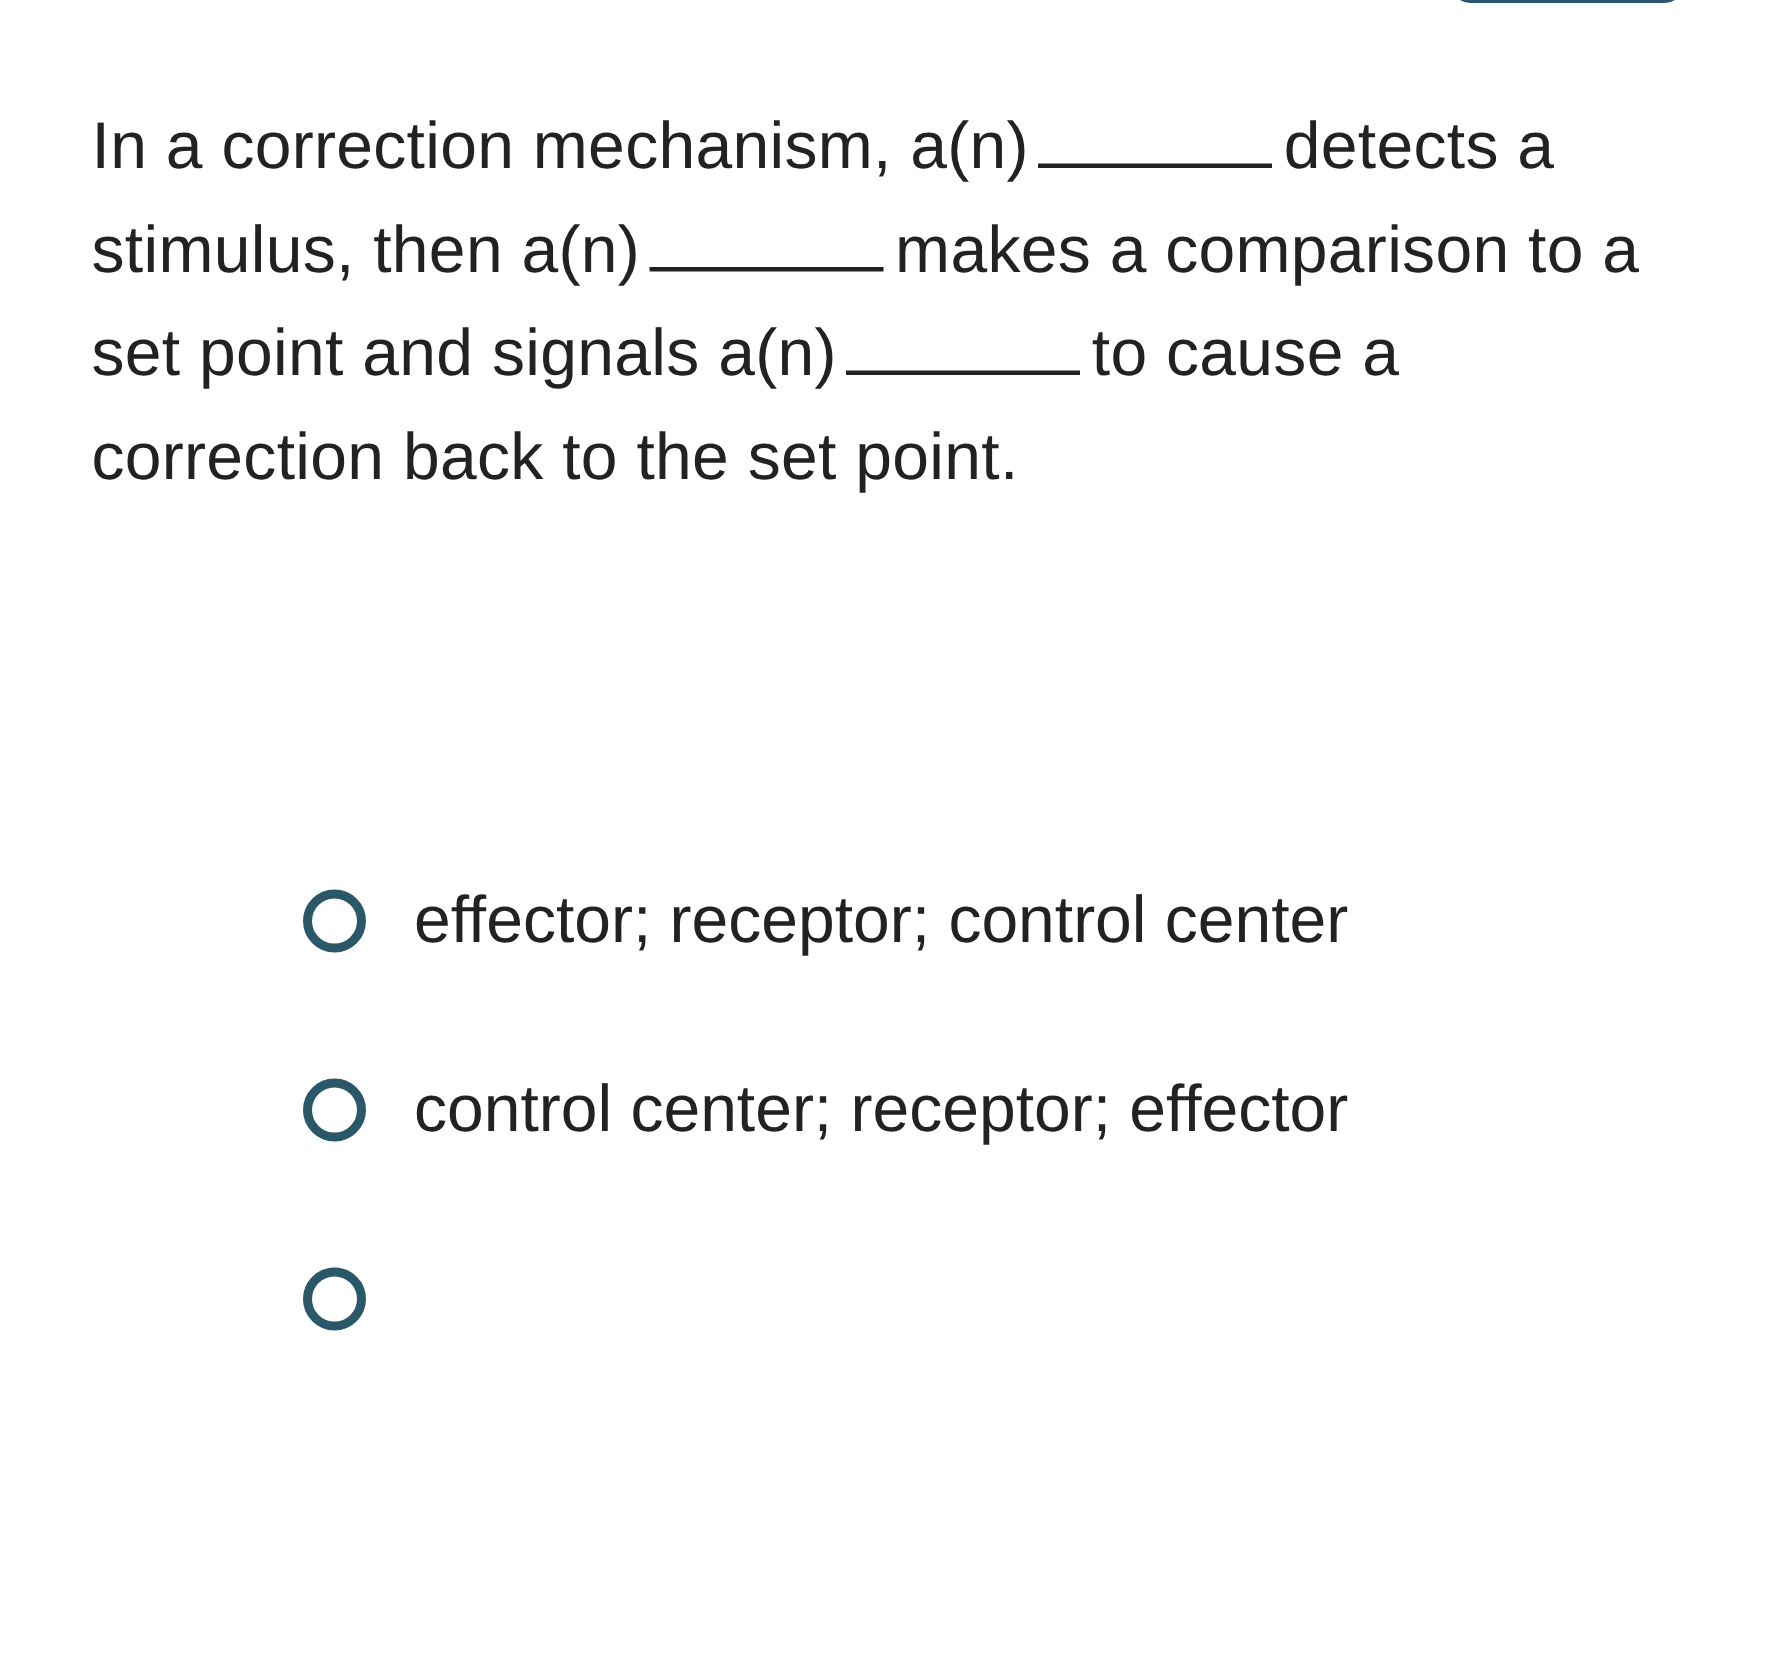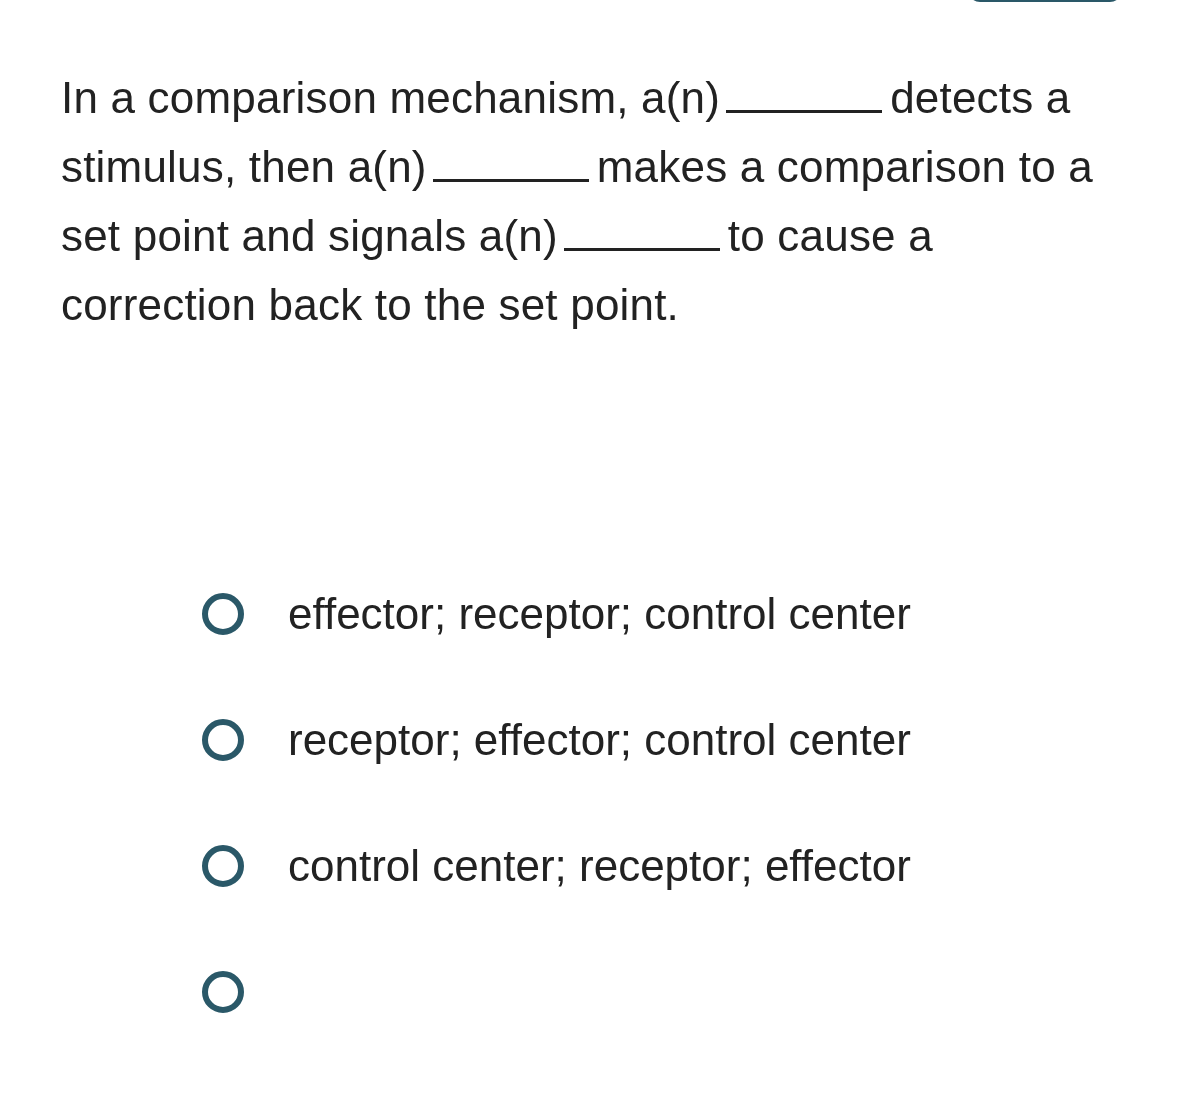--- a/index.html
+++ b/index.html
@@ -8,39 +8,35 @@
   .top-btn { position:absolute; left:968px; top:-40px; width:154px; height:42px;
              border:3px solid #2a5868; border-radius:12px; box-sizing:border-box; }
   .question { position:absolute; left:61px; top:63px; width:1060px;
               font-size:44px; line-height:69px; color:#222222; letter-spacing:0.2px; }
   .blank { display:inline-block; width:156px; border-bottom:3px solid #222; height:1px;
            vertical-align:baseline; margin:0 8px 0 6px; }
   .options { position:absolute; left:202px; top:582px; }
   .option { display:flex; align-items:center; height:63px; margin-bottom:63px; cursor:pointer; }
   .radio { width:30px; height:30px; border:6px solid #2a5868; border-radius:50%;
            box-sizing:content-box; margin-right:32px; flex-shrink:0; }
-  .opt-label { font-size:44px; color:#222222;margin-left:12px; }
+  .opt-label { font-size:44px; color:#222222; }
 </style>
 </head>
 <body>
 
 <div class="top-btn"></div>
 
 <div class="question">
-  <span>In a comparison mechanism, a(n)</span><span class="blank"></span><span>detects a stimulus, then a(n)</span><span class="blank"></span><span>makes a comparison to a set point and signals a(n)</span><span class="blank"></span><span>to cause a correction back to the set point.</span>
+  <span>In a correction mechanism, a(n)</span><span class="blank"></span><span>detects a stimulus, then a(n)</span><span class="blank"></span><span>makes a comparison to a set point and signals a(n)</span><span class="blank"></span><span>to cause a correction back to the set point.</span>
 </div>
 
 <div class="options">
   <div class="option">
     <span class="radio"></span>
     <span class="opt-label">effector; receptor; control center</span>
-  </div>
-  <div class="option">
-    <span class="radio"></span>
-    <span class="opt-label">receptor; effector; control center</span>
   </div>
   <div class="option">
     <span class="radio"></span>
     <span class="opt-label">control center; receptor; effector</span>
   </div>
   <div class="option">
     <span class="radio"></span>
   </div>
 </div>
 

